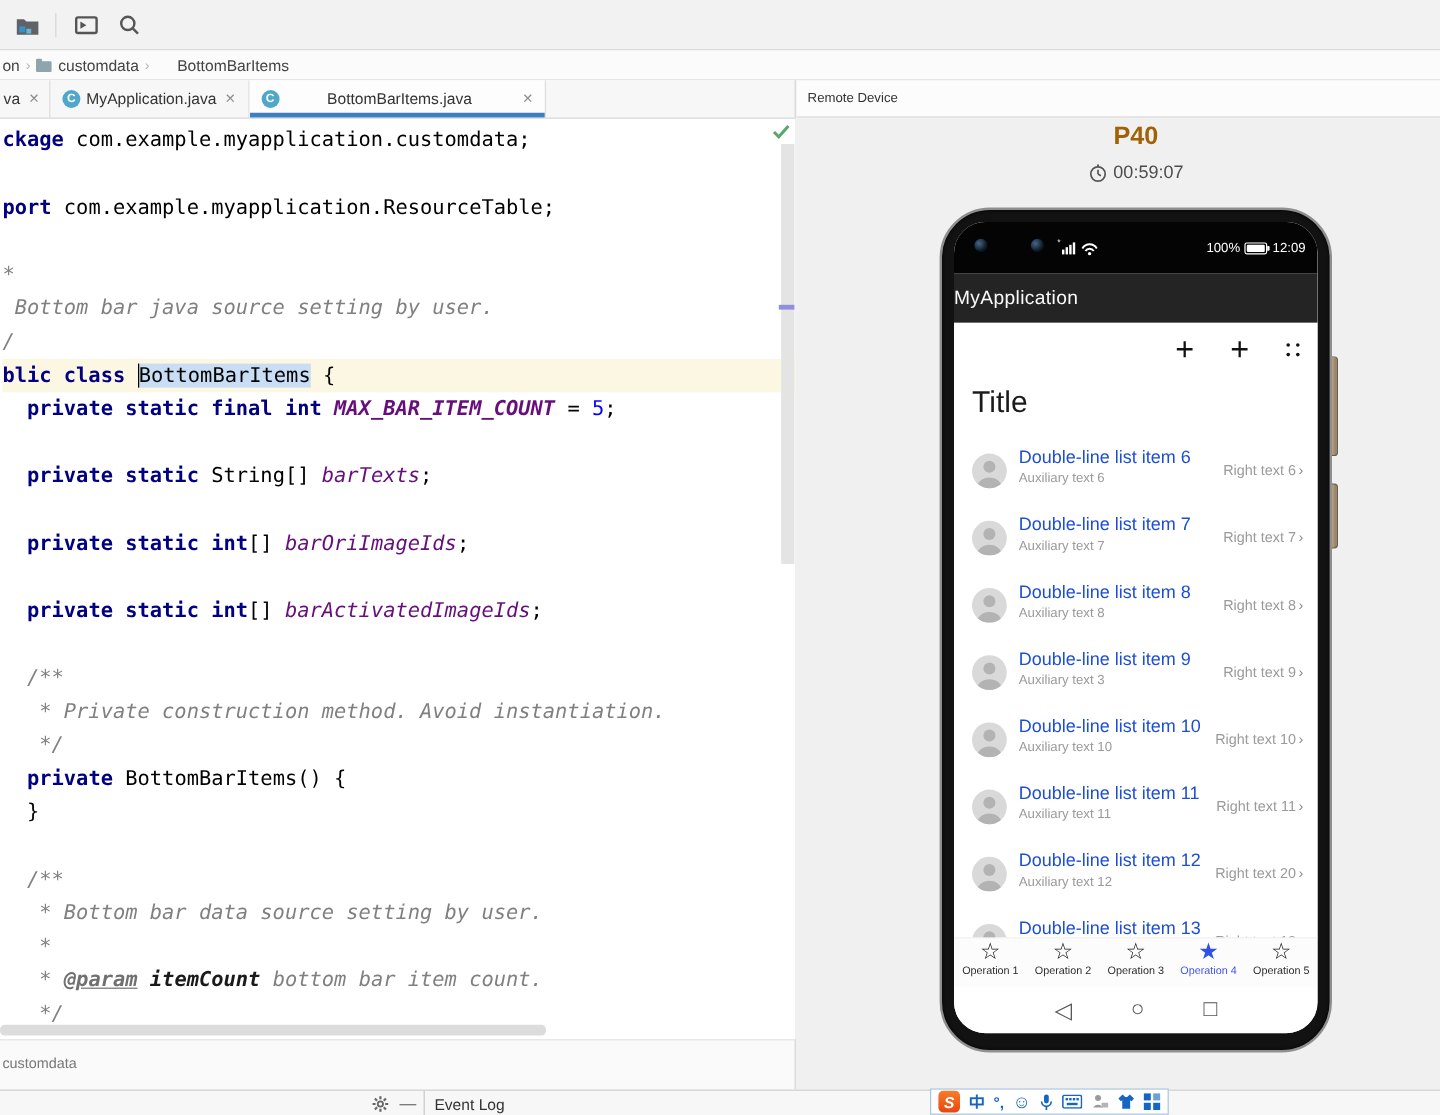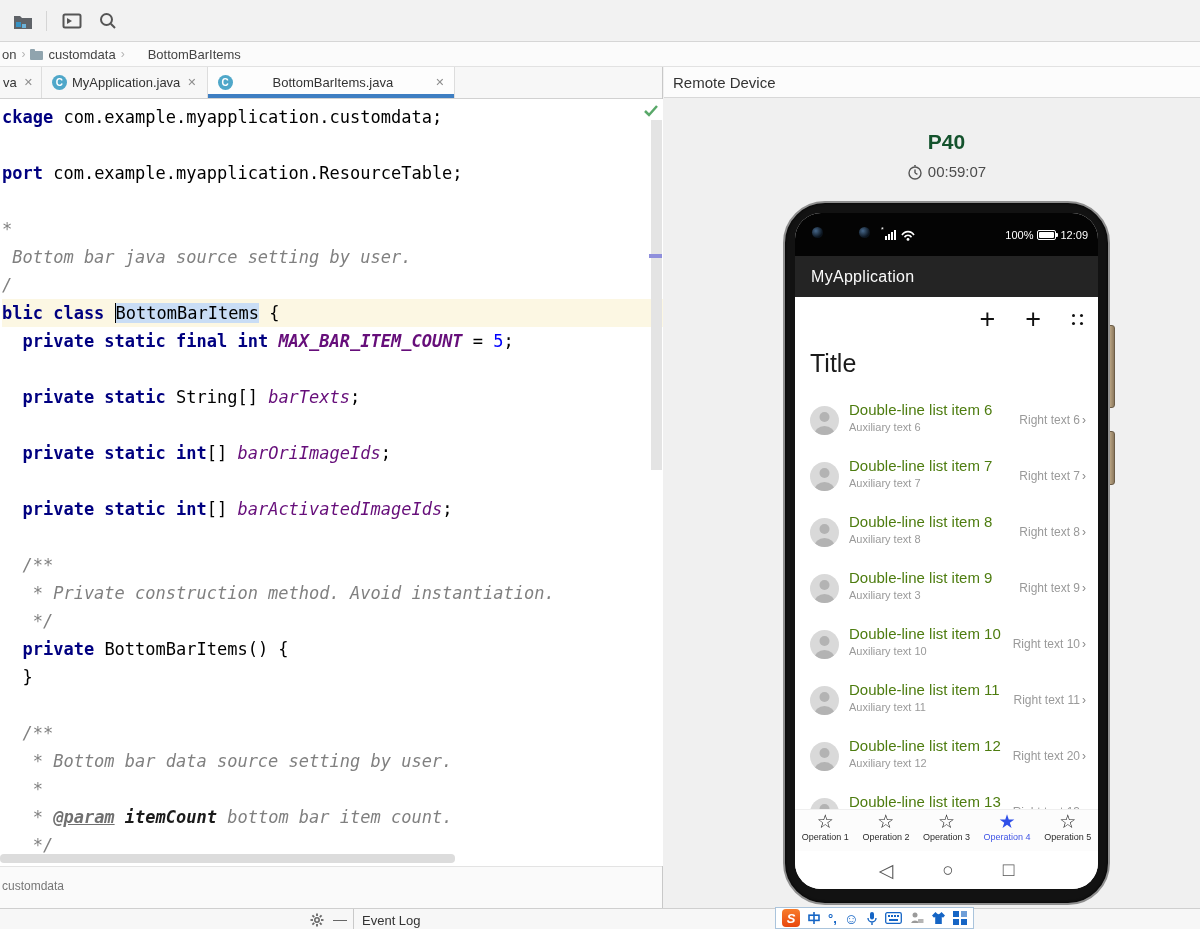--- a/index.html
+++ b/index.html
@@ -70,23 +70,23 @@
                background:#f7f7f7; border-top:1px solid #cfcfcf; }
   #statusbar .gear { position:absolute; left:310px; top:4px; cursor:pointer; }
   #statusbar .dash { position:absolute; left:333px; top:0; color:#666; font-size:14px;
                      line-height:20px; cursor:pointer; }
   #statusbar .ssep { position:absolute; left:353px; top:0; width:1px; height:21px; background:#c9c9c9; }
   #statusbar .evlog { position:absolute; left:362px; top:4px; font-size:13px; color:#333; cursor:pointer; }
 
   
   #remote-pane { position:absolute; left:664px; top:67px; width:536px; height:841px; background:#f0f0f0; }
   #rd-header { height:31px; background:#fcfcfc; border-bottom:1px solid #d8d8d8;
-               font-size:15px; color:#333; line-height:31px; padding-left:9px; }
+               font-size:11px; color:#333; line-height:31px; padding-left:9px; }
   .device-col { position:absolute; left:119px; top:31px; width:327px; }
-  .p40 { margin-top:32px; text-align:center; font-size:21px; font-weight:bold; color:#14532d; }
+  .p40 { margin-top:4px; text-align:center; font-size:21px; font-weight:bold; color:#a16207; }
   .timer { margin-top:9px; text-align:center; font-size:15px; color:#4c4c4c;
            display:flex; align-items:center; justify-content:center; gap:5px; }
 
   
   .phone { position:relative; margin-top:21px; width:327px; height:704px; }
   .side-btn { position:absolute; right:-5px; width:8px; border-radius:3px;
               background:linear-gradient(90deg,#cdb795,#8d7a5e); border:1px solid #6c5d48; }
   .btn-vol { top:124px; height:83px; }
   .btn-pwr { top:230px; height:54px; }
   .frame { position:absolute; inset:0; background:#121212; border-radius:42px;
@@ -99,35 +99,35 @@
          background:radial-gradient(circle at 35% 35%, #46678a, #0b141e 65%); }
   .cam1 { left:17px; } .cam2 { left:64px; }
   .p-sig { position:absolute; left:86px; top:13px; }
   .sb-right { position:absolute; right:10px; top:0; height:43px; display:flex; align-items:center;
               gap:4px; color:#fff; font-size:11px; }
   .batt { width:19px; height:10px; border:1px solid #fff; border-radius:2px; position:relative; }
   .batt::before { content:""; position:absolute; left:1px; top:1px; right:1px; bottom:1px; background:#fff; border-radius:1px; }
   .batt::after { content:""; position:absolute; right:-3px; top:2px; width:2px; height:4px; background:#fff; border-radius:0 1px 1px 0; }
 
   .p-appbar { height:41px; background:#242424; color:#fafafa; font-size:16px;
-              line-height:41px; padding-left:16px; letter-spacing:.3px; flex:0 0 auto; }
+              line-height:41px; letter-spacing:.3px; flex:0 0 auto; }
 
   .p-content { flex:1 1 auto; min-height:0; background:#fff; overflow:hidden; position:relative; }
   .actions { margin:8px 14px 0 0; height:28px; display:flex; justify-content:flex-end;
              align-items:center; gap:30px; }
   .plus { font-size:27px; font-weight:200; color:#111; line-height:26px; cursor:pointer; }
   .dots-icon { width:13px; height:13px; position:relative; cursor:pointer; }
   .dots-icon::before { content:""; position:absolute; left:1px; top:1px; width:3px; height:3px;
              border-radius:50%; background:#111; box-shadow:8px 0 0 #111, 0 8px 0 #111, 8px 8px 0 #111; }
   .app-title { margin:16px 0 0 15px; font-size:25px; color:#1b1b1b; height:32px; }
   .plist { margin-top:12px; }
   .prow { height:56px; position:relative; cursor:pointer; }
   .avatar { position:absolute; left:15px; top:13px; width:29px; height:29px; border-radius:50%;
             background:#d9d9d9; overflow:hidden; }
-  .prow .ti { position:absolute; left:54px; top:8px; font-size:15px; color:#4d7c0f; }
+  .prow .ti { position:absolute; left:54px; top:8px; font-size:15px; color:#1d4ed8; }
   .prow .au { position:absolute; left:54px; top:28px; font-size:11px; color:#9a9a9a; }
   .prow .rt { position:absolute; right:12px; top:20px; font-size:12px; color:#9a9a9a; }
   .prow .rt .chev { color:#8a8a8a; font-size:12px; margin-left:2px; }
 
   .p-ops { flex:0 0 42px; background:#fcfcfc; border-top:1px solid #efefef; display:flex; }
   .op { flex:1; display:flex; flex-direction:column; align-items:center; padding-top:1px; cursor:pointer; }
   .op .star { font-size:19px; line-height:21px; color:#111; }
   .op .oplabel { font-size:9px; color:#2c2c2c; }
   .op.active .star { color:#3050e8; }
   .op.active .oplabel { color:#4055e5; }

